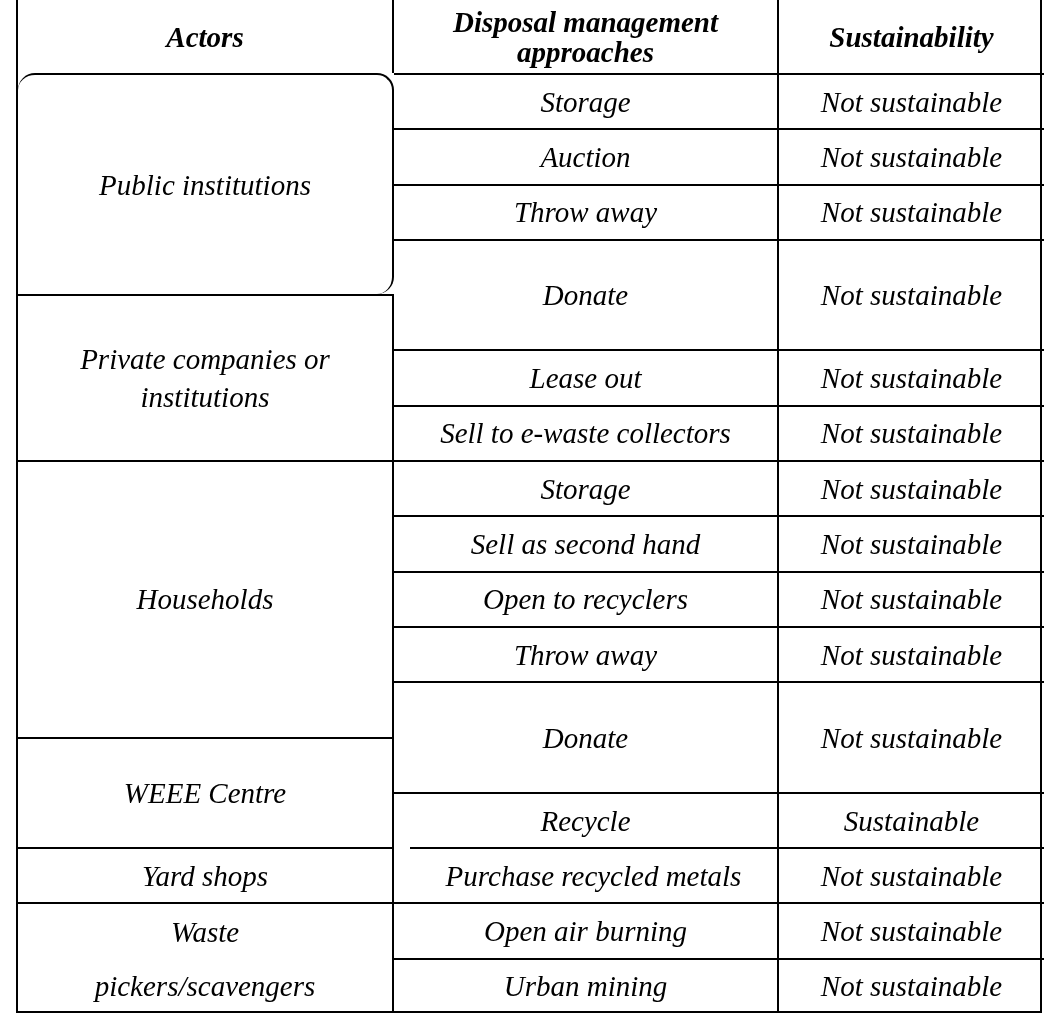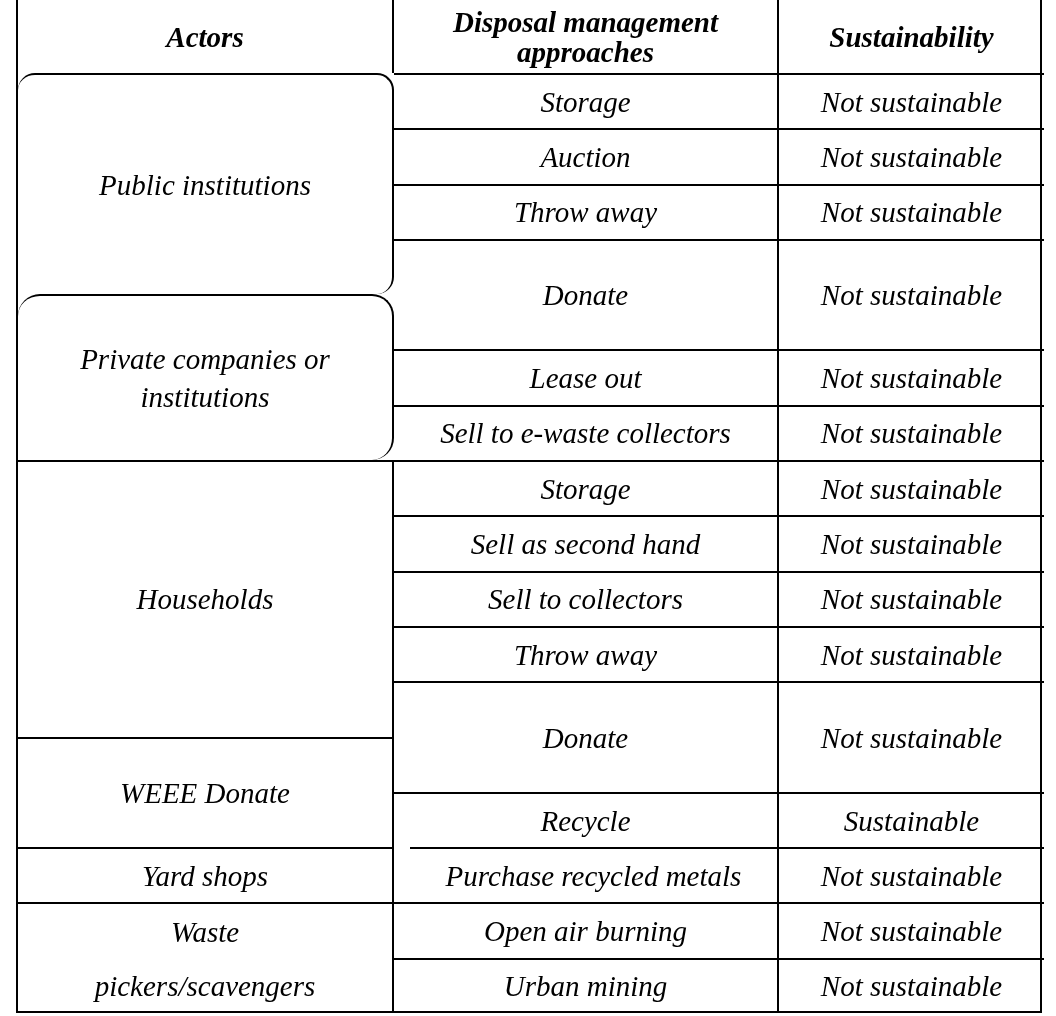--- a/index.html
+++ b/index.html
@@ -35,29 +35,29 @@
     <span>Disposal management</span>
     <span>approaches</span>
   </div>
   <div class="cell hdr" style="grid-column:3;grid-row:1;">
     <span>Sustainability</span>
   </div>
 
   <div class="cell c1" style="grid-column:1;grid-row:2 / 6;border-radius:17px;">
     <span>Public institutions</span>
   </div>
-  <div class="cell c1" style="grid-column:1;grid-row:6 / 9;flex-direction:column;border-radius:22px;">
+  <div class="cell c1" style="grid-column:1;grid-row:6 / 9;flex-direction:column;">
     <span>Private companies or</span>
     <span>institutions</span>
   </div>
   <div class="cell c1" style="grid-column:1;grid-row:9 / 14;">
     <span>Households</span>
   </div>
   <div class="cell c1" style="grid-column:1;grid-row:14 / 16;">
-    <span>WEEE Donate</span>
+    <span>WEEE Centre</span>
   </div>
   <div class="cell c1" style="grid-column:1;grid-row:16 / 17;">
     <span>Yard shops</span>
   </div>
   <div class="cell c1" style="grid-column:1;grid-row:17 / 19;flex-direction:column;gap:16px;">
     <span>Waste</span>
     <span>pickers/scavengers</span>
   </div>
 
   <div class="cell c2" style="grid-column:2;grid-row:2;">
@@ -110,21 +110,21 @@
     </div>
 
   <div class="cell c2" style="grid-column:2;grid-row:10;">
       <span>Sell as second hand</span>
     </div>
   <div class="cell" style="grid-column:3;grid-row:10;">
       <span>Not sustainable</span>
     </div>
 
   <div class="cell c2" style="grid-column:2;grid-row:11;">
-      <span>Sell to collectors</span>
+      <span>Open to recyclers</span>
     </div>
   <div class="cell" style="grid-column:3;grid-row:11;">
       <span>Not sustainable</span>
     </div>
 
   <div class="cell c2" style="grid-column:2;grid-row:12;">
       <span>Throw away</span>
     </div>
   <div class="cell" style="grid-column:3;grid-row:12;">
       <span>Not sustainable</span>

